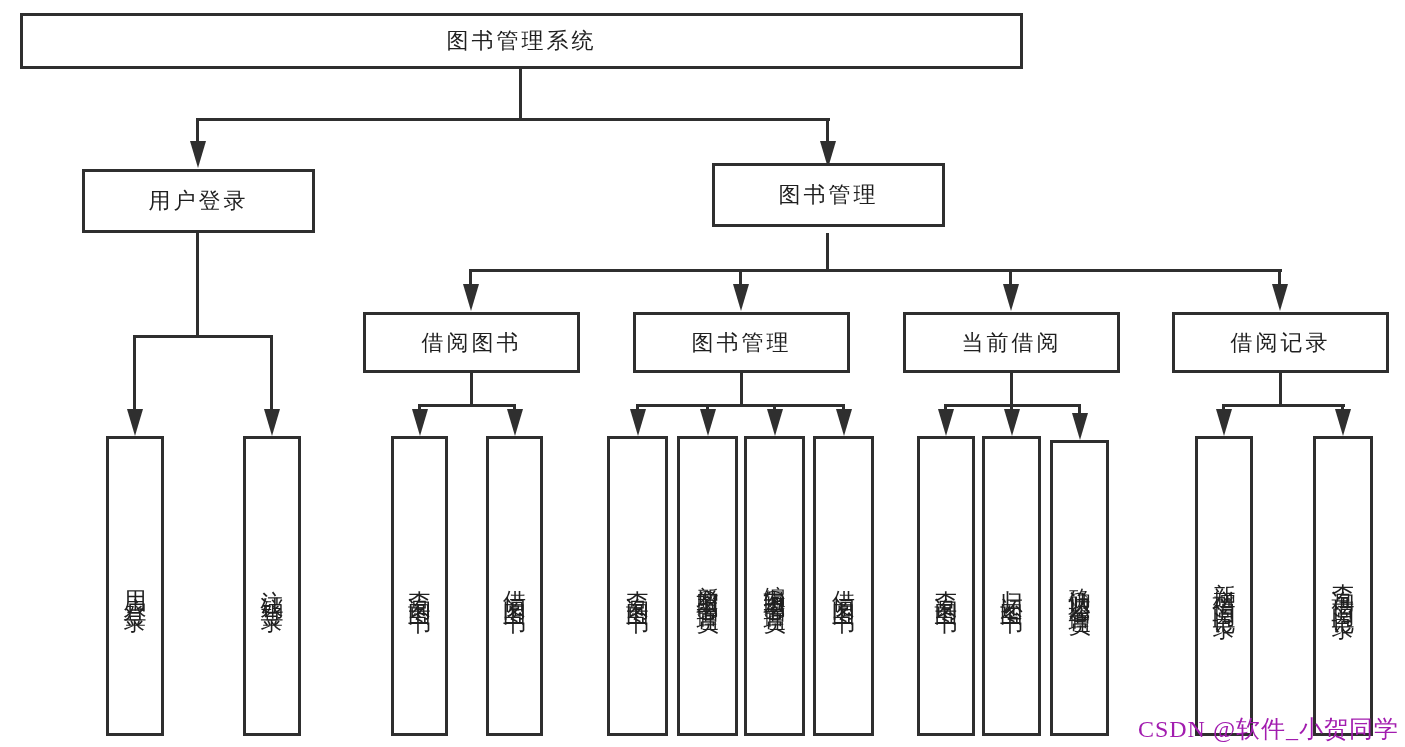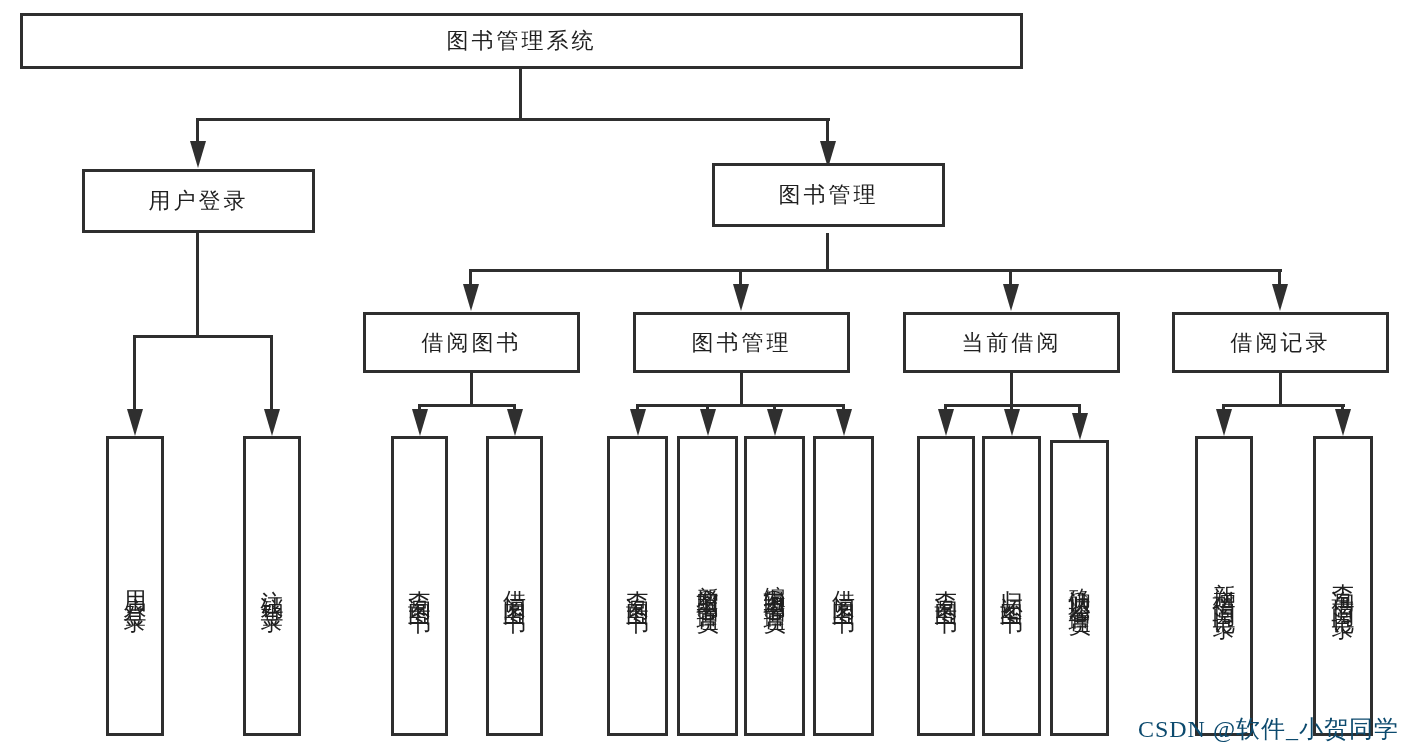--- a/index.html
+++ b/index.html
@@ -41,21 +41,21 @@
     border-left: 8px solid transparent;
     border-right: 8px solid transparent;
     border-top: 27px solid #2f2f2f;
     z-index: 1;
   }
   .watermark {
     position: absolute;
     right: 6px;
     bottom: 2px;
     font-size: 24px;
-    color: #0c4a6e;
+    color: #a21caf;
     letter-spacing: 1px;
     z-index: 3;
     white-space: nowrap;
   }
 </style>
 </head>
 <body>
 
 <div class="stage">
 

